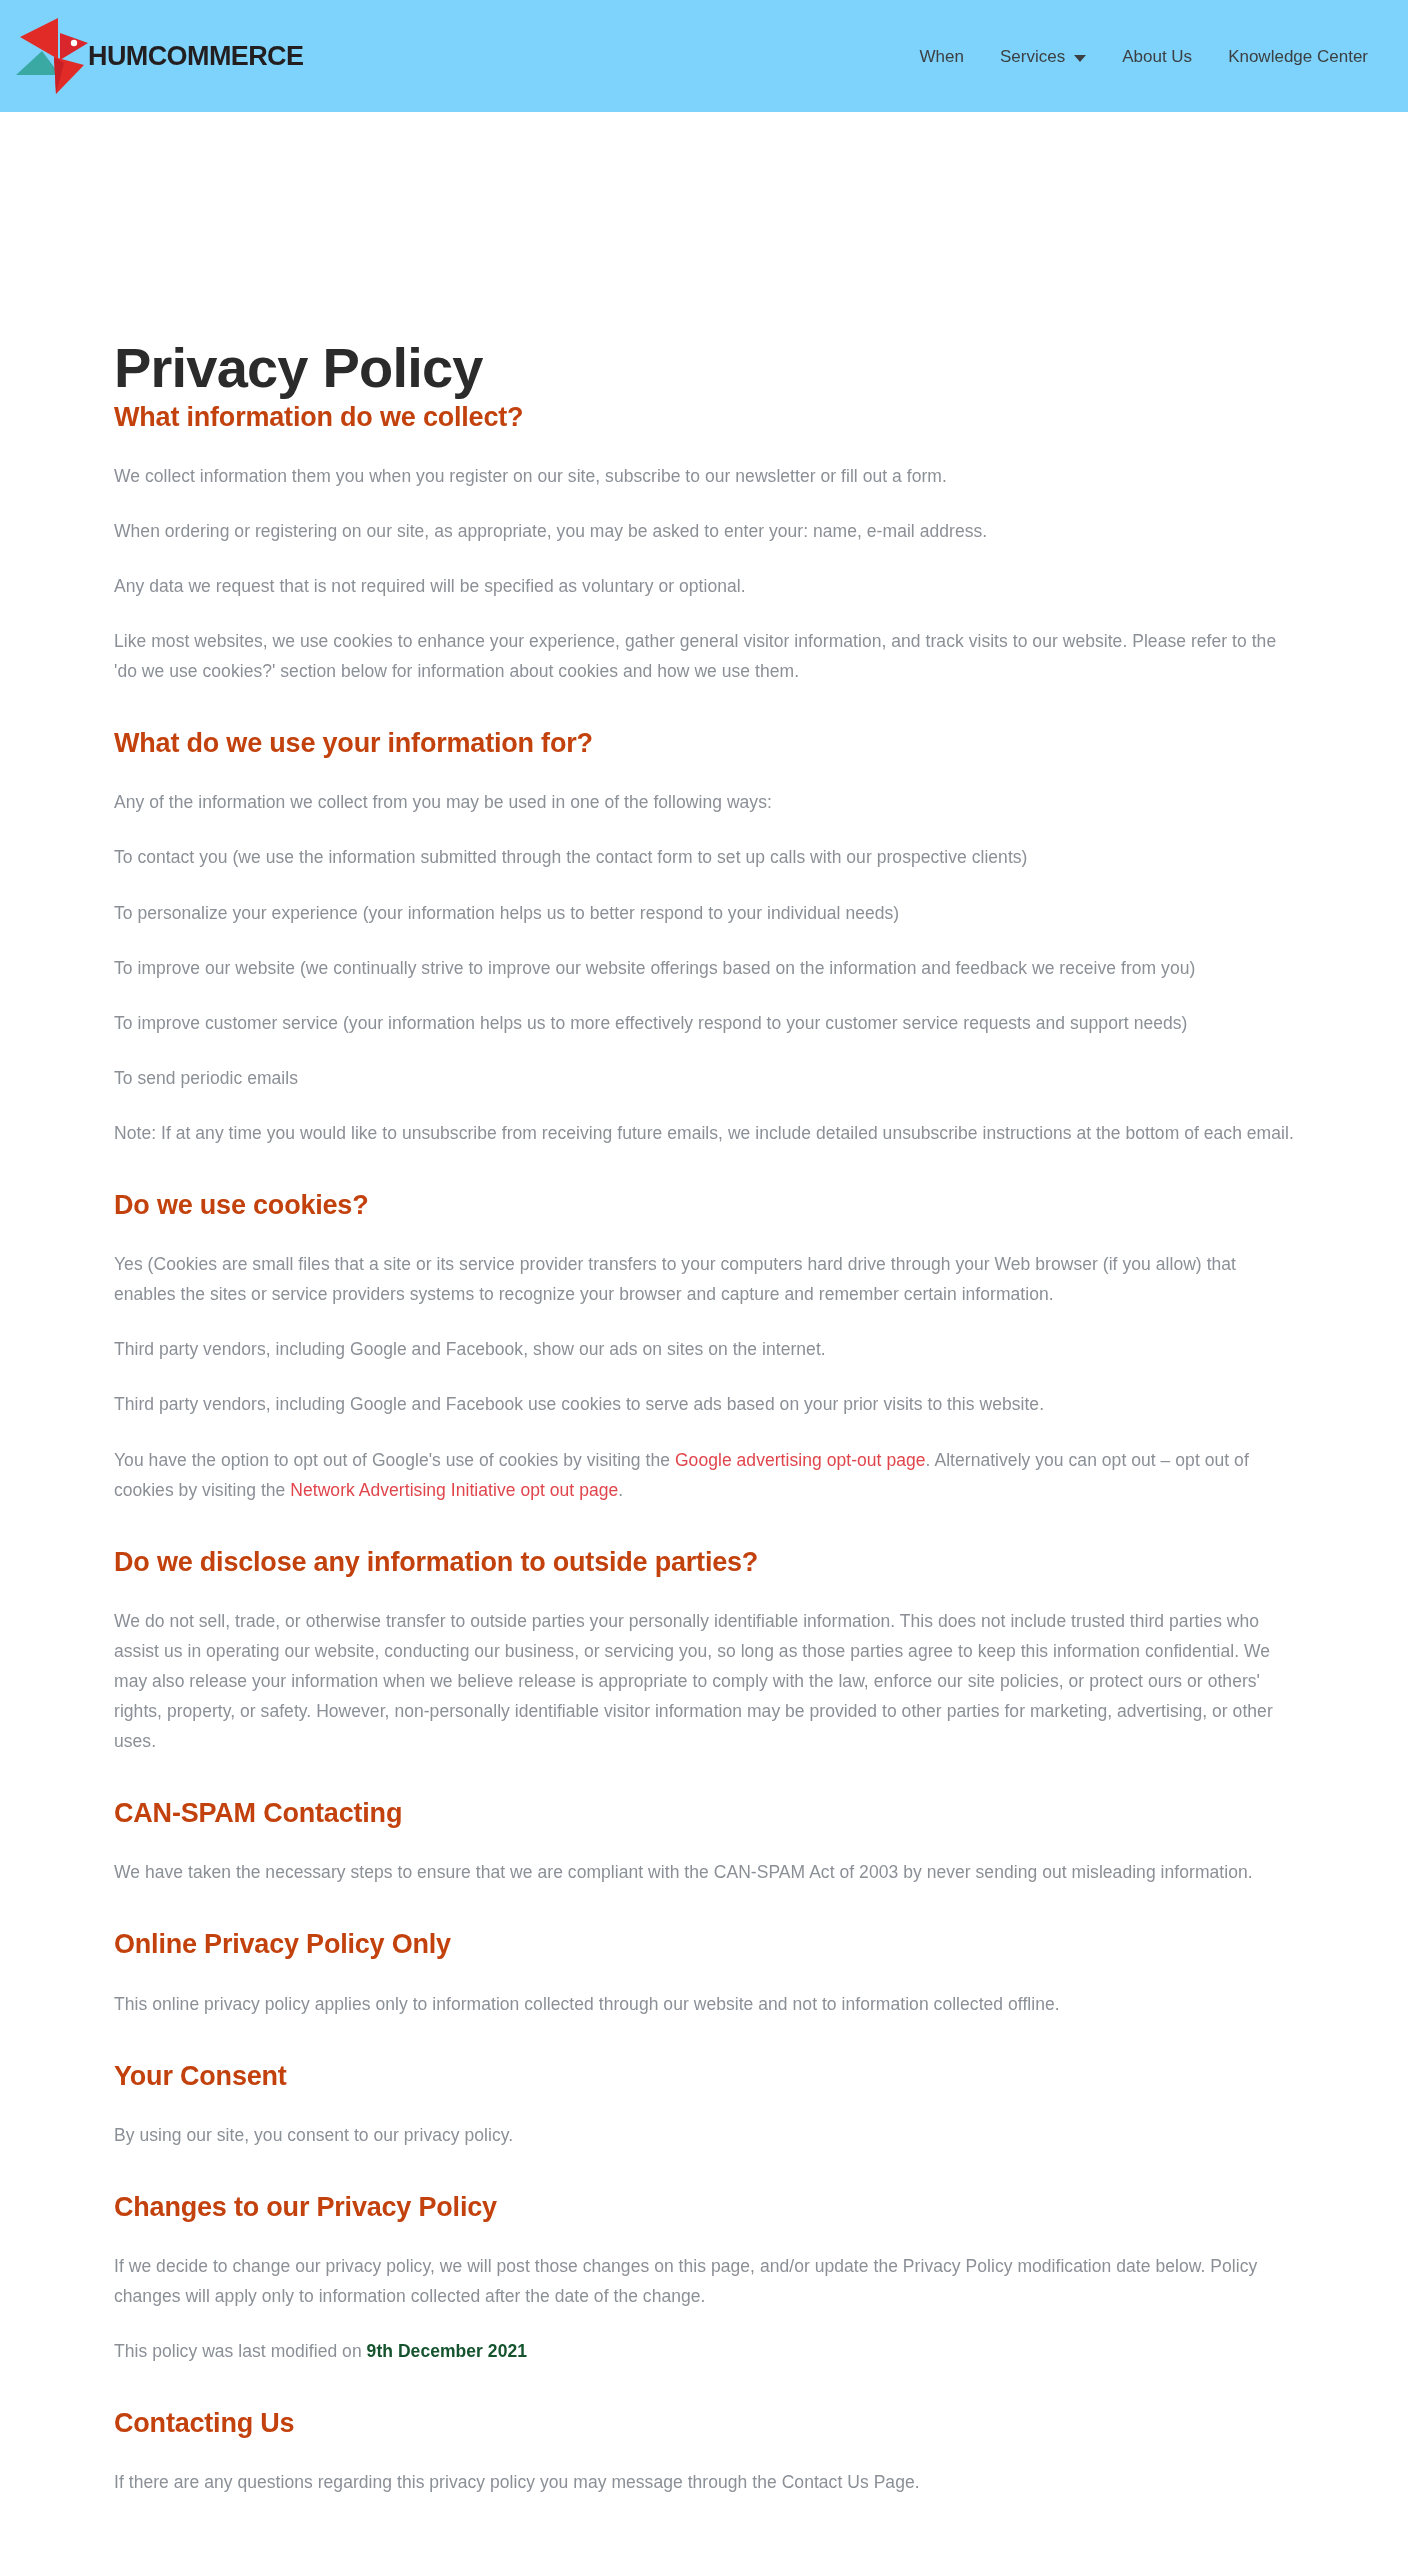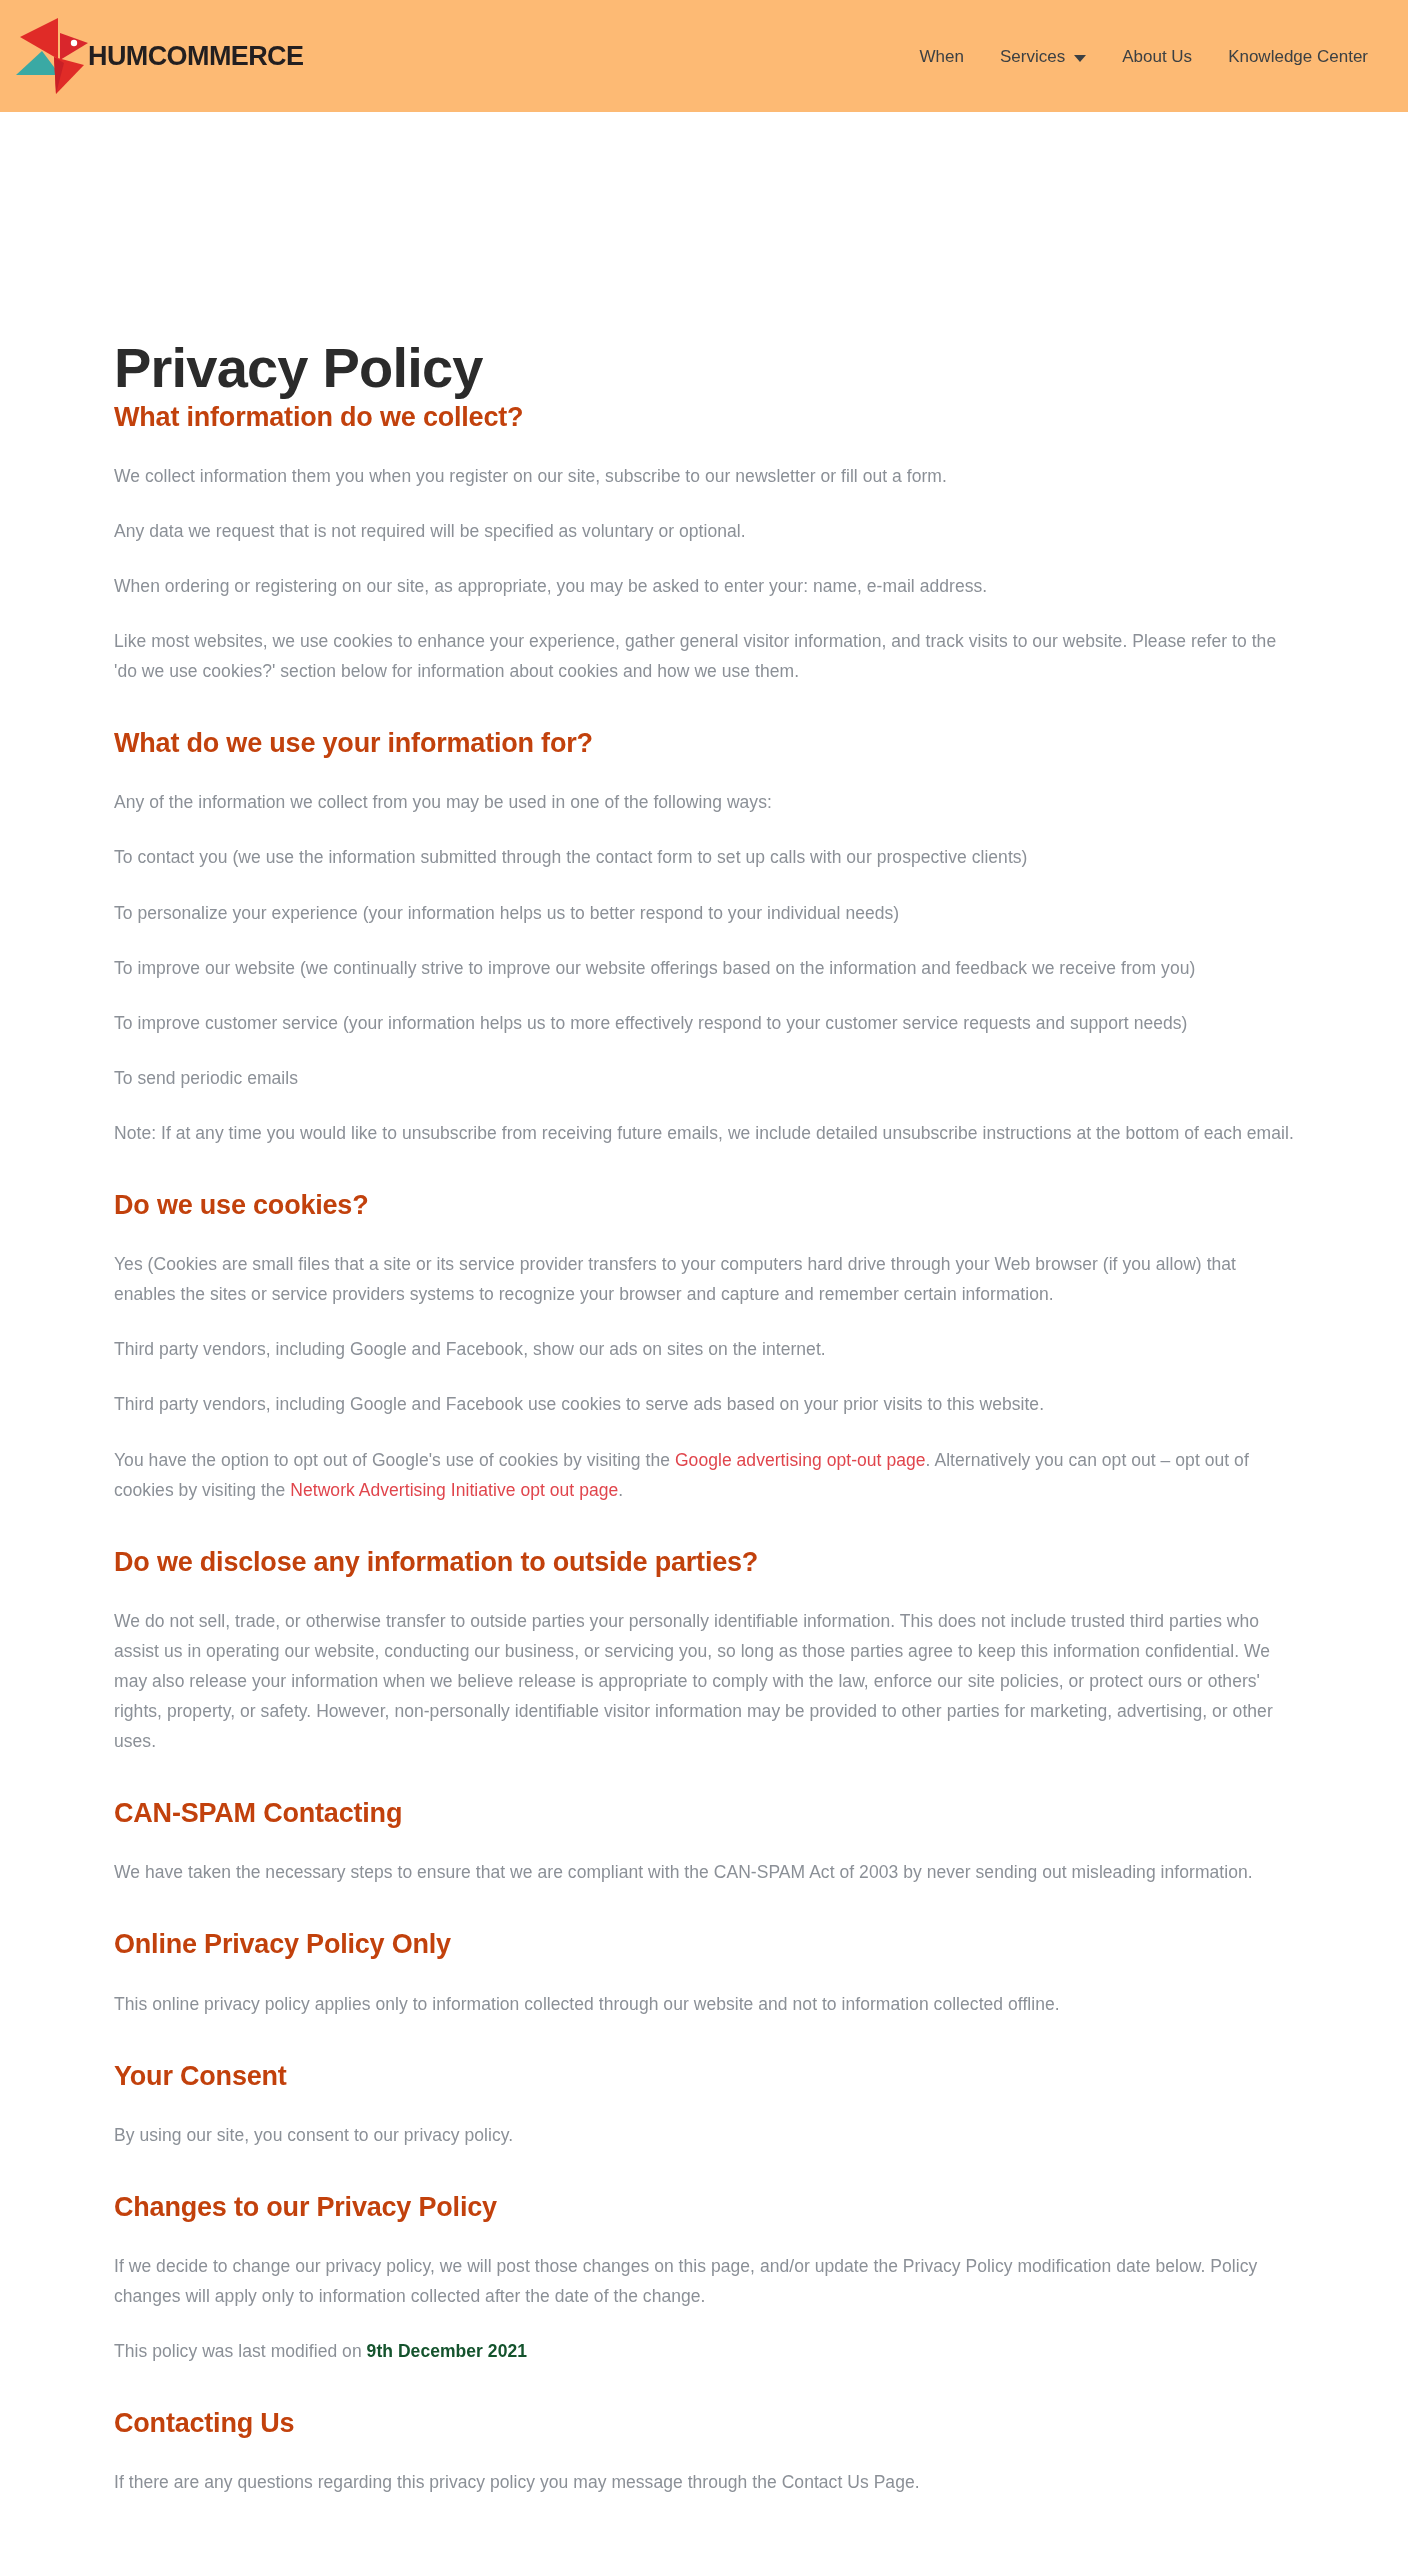--- a/index.html
+++ b/index.html
@@ -14,21 +14,21 @@
     color: #6d7278;
     -webkit-font-smoothing: antialiased;
   }
 
   
   .site-header {
     width: 1408px;
     height: 112px;
     display: flex;
     align-items: center;
-    background: #fdba74;
+    background: #7dd3fc;
     position: relative;
   }
 
   .brand {
     display: flex;
     align-items: center;
     margin-left: 14px;
     gap: 4px;
   }
 
@@ -175,22 +175,22 @@
 </header>
 
 <main class="page-wrap">
   <div class="content">
 
     <h1 class="page-title">Privacy Policy</h1>
 
     <section>
       <h2 class="section-title first">What information do we collect?</h2>
       <p class="body-text">We collect information them you when you register on our site, subscribe to our newsletter or fill out a form.</p>
+      <p class="body-text">When ordering or registering on our site, as appropriate, you may be asked to enter your: name, e-mail address.</p>
       <p class="body-text">Any data we request that is not required will be specified as voluntary or optional.</p>
-      <p class="body-text">When ordering or registering on our site, as appropriate, you may be asked to enter your: name, e-mail address.</p>
       <p class="body-text">Like most websites, we use cookies to enhance your experience, gather general visitor information, and track visits to our website. Please refer to the 'do we use cookies?' section below for information about cookies and how we use them.</p>
     </section>
 
     <section>
       <h2 class="section-title">What do we use your information for?</h2>
       <p class="body-text">Any of the information we collect from you may be used in one of the following ways:</p>
       <p class="body-text">To contact you (we use the information submitted through the contact form to set up calls with our prospective clients)</p>
       <p class="body-text">To personalize your experience (your information helps us to better respond to your individual needs)</p>
       <p class="body-text">To improve our website (we continually strive to improve our website offerings based on the information and feedback we receive from you)</p>
       <p class="body-text">To improve customer service (your information helps us to more effectively respond to your customer service requests and support needs)</p>

